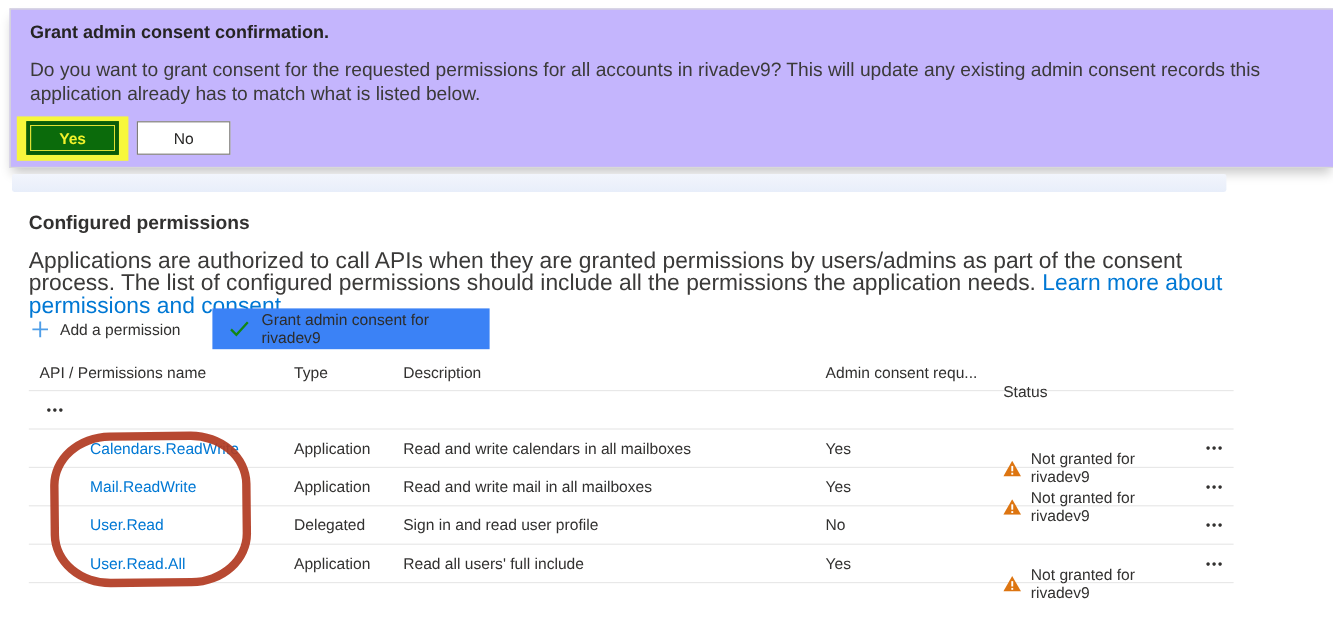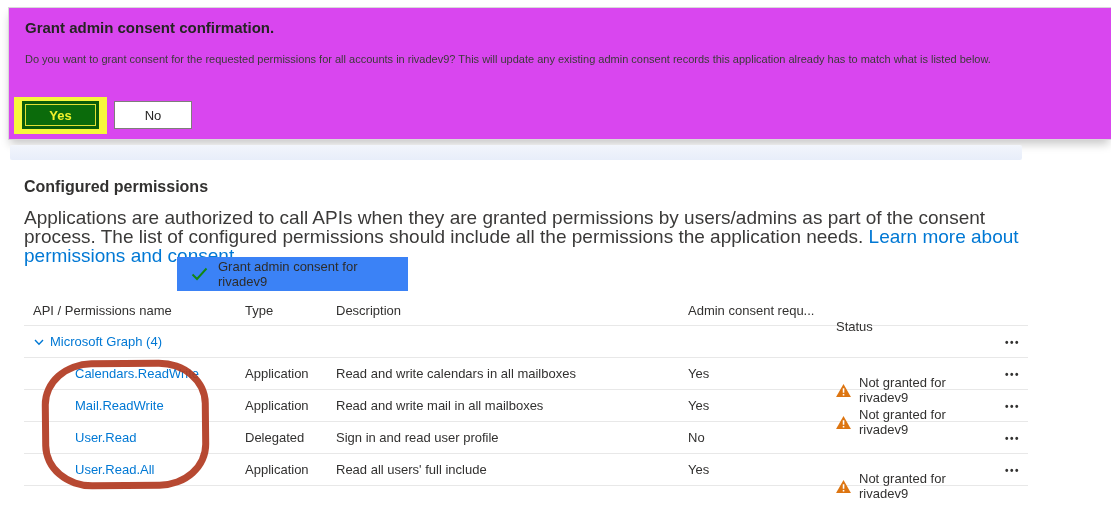--- a/index.html
+++ b/index.html
@@ -2,26 +2,26 @@
 <html><head>
 <meta charset="utf-8">
 <style>
   * { margin:0; padding:0; box-sizing:border-box; }
   html,body { width:1111px; height:528px; background:#fff; overflow:hidden;
               font-family:"Liberation Sans", sans-serif; color:#323130; }
   .page { position:relative; width:1111px; height:528px; background:#fff; }
 
   
   .dialog { position:absolute; left:8px; top:7px; width:1103px; height:133px;
-            background:#d946ef; border:1px solid #d8d8d8; border-right:none;
+            background:#c4b5fd; border:1px solid #d8d8d8; border-right:none;
             box-shadow:0 6px 9px -2px rgba(0,0,0,0.22); }
   .dialog-title { position:absolute; left:16px; top:11px; font-size:15px;
                   font-weight:700; color:#252423; }
   .dialog-body { position:absolute; left:16px; top:41px; width:1064px;
-                 font-size:11px; line-height:20px; color:#3b3a39; }
+                 font-size:16px; line-height:20px; color:#3b3a39; }
   .yes-highlight { position:absolute; left:5px; top:89px; width:93px; height:37px;
                    background:#f7f73c; }
   .btn-yes { position:absolute; left:8px; top:4px; width:77px; height:28px;
              background:#0b6b0b; border:3px solid #0a5c0a;
              box-shadow:inset 0 0 0 1px #e0e034;
              color:#f2f22b; font-weight:700; font-size:13px;
              font-family:"Liberation Sans", sans-serif;
              display:flex; align-items:center; justify-content:center; cursor:pointer; }
   .btn-no { position:absolute; left:105px; top:93px; width:78px; height:28px;
             background:#fff; border:1px solid #7f7d7b; color:#252423; font-size:13px;
@@ -90,48 +90,48 @@
   </div>
 
   <div class="info-strip"></div>
 
   <div class="section-title">Configured permissions</div>
   <div class="section-desc">
     <span>Applications are authorized to call APIs when they are granted permissions by users/admins as part of the consent process. The list of configured permissions should include all the permissions the application needs.</span>
     <a class="link">Learn more about permissions and consent</a>
   </div>
 
+  <button class="add-perm">
+    <span class="icon">
+      <svg width="15" height="15" viewBox="0 0 15 15">
+          <path d="M7.5 1 V14 M1 7.5 H14" stroke="#4f9ee8" stroke-width="1.6" fill="none"></path>
+        </svg>
+    </span>
+    <span>Add a permission</span>
+  </button>
   <div class="consent-highlight">
     <span class="icon">
       <svg width="17" height="14" viewBox="0 0 17 14">
           <path d="M1.5 7.5 L6 12 L15.5 1.5" stroke="#128712" stroke-width="1.9" fill="none"></path>
         </svg>
     </span>
     <span>Grant admin consent for rivadev9</span>
   </div>
 
   <div class="ptable">
     <div class="trow header">
       <div class="c-name">API / Permissions name</div>
       <div class="c-type">Type</div>
       <div class="c-desc">Description</div>
       <div class="c-admin">Admin consent requ...</div>
       <div class="c-status">Status</div>
       <div class="c-menu"></div>
     </div>
 
     <div class="trow">
-      <div class="c-name" style="width:auto; flex:1;">
-        <span class="icon">
-          <svg width="12" height="12" viewBox="0 0 12 12">
-              <path d="M2 4 L6 8.2 L10 4" stroke="#0078d4" stroke-width="1.4" fill="none"></path>
-            </svg>
-        </span>
-        <span class="group-label">Microsoft Graph (4)</span>
-      </div>
       <div class="c-menu"><button class="menu-btn">•••</button></div>
     </div>
 
     <div class="trow">
       <div class="c-name">
           <span class="perm-link">Calendars.ReadWrite</span>
         </div>
       <div class="c-type">Application</div>
       <div class="c-desc">Read and write calendars in all mailboxes</div>
       <div class="c-admin">Yes</div>

